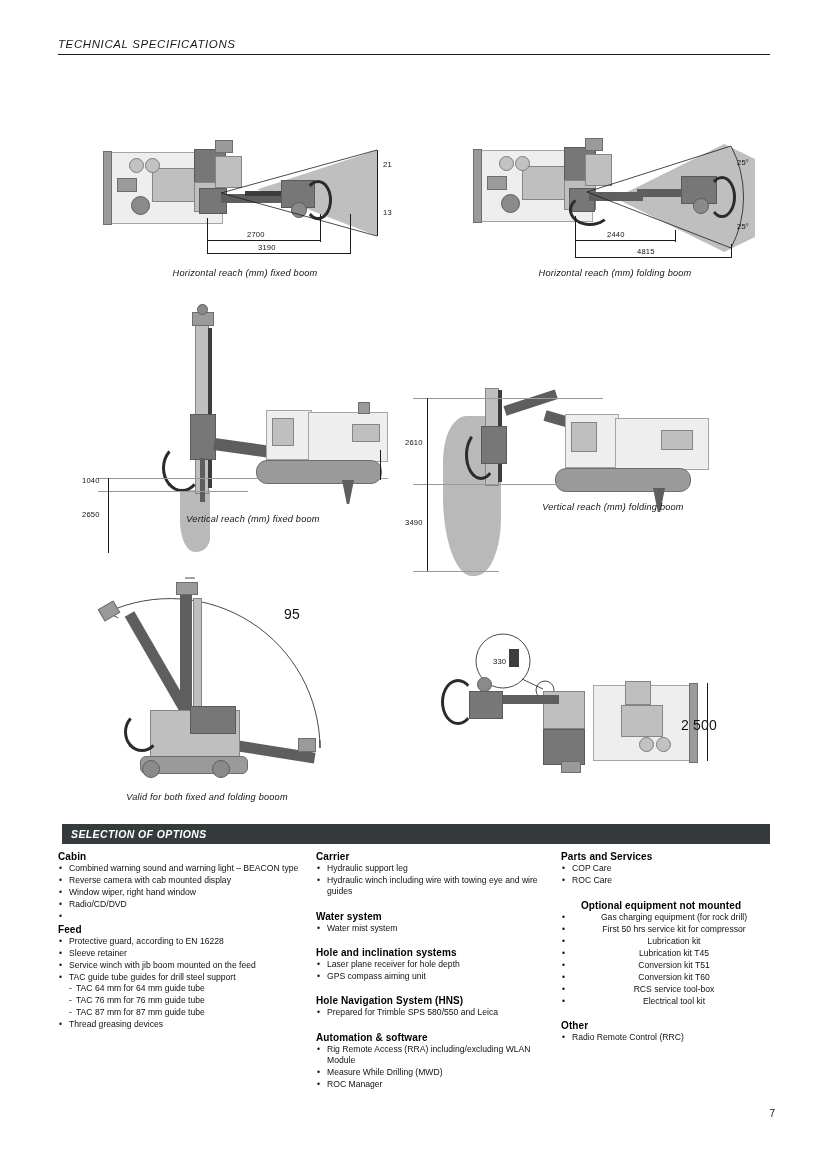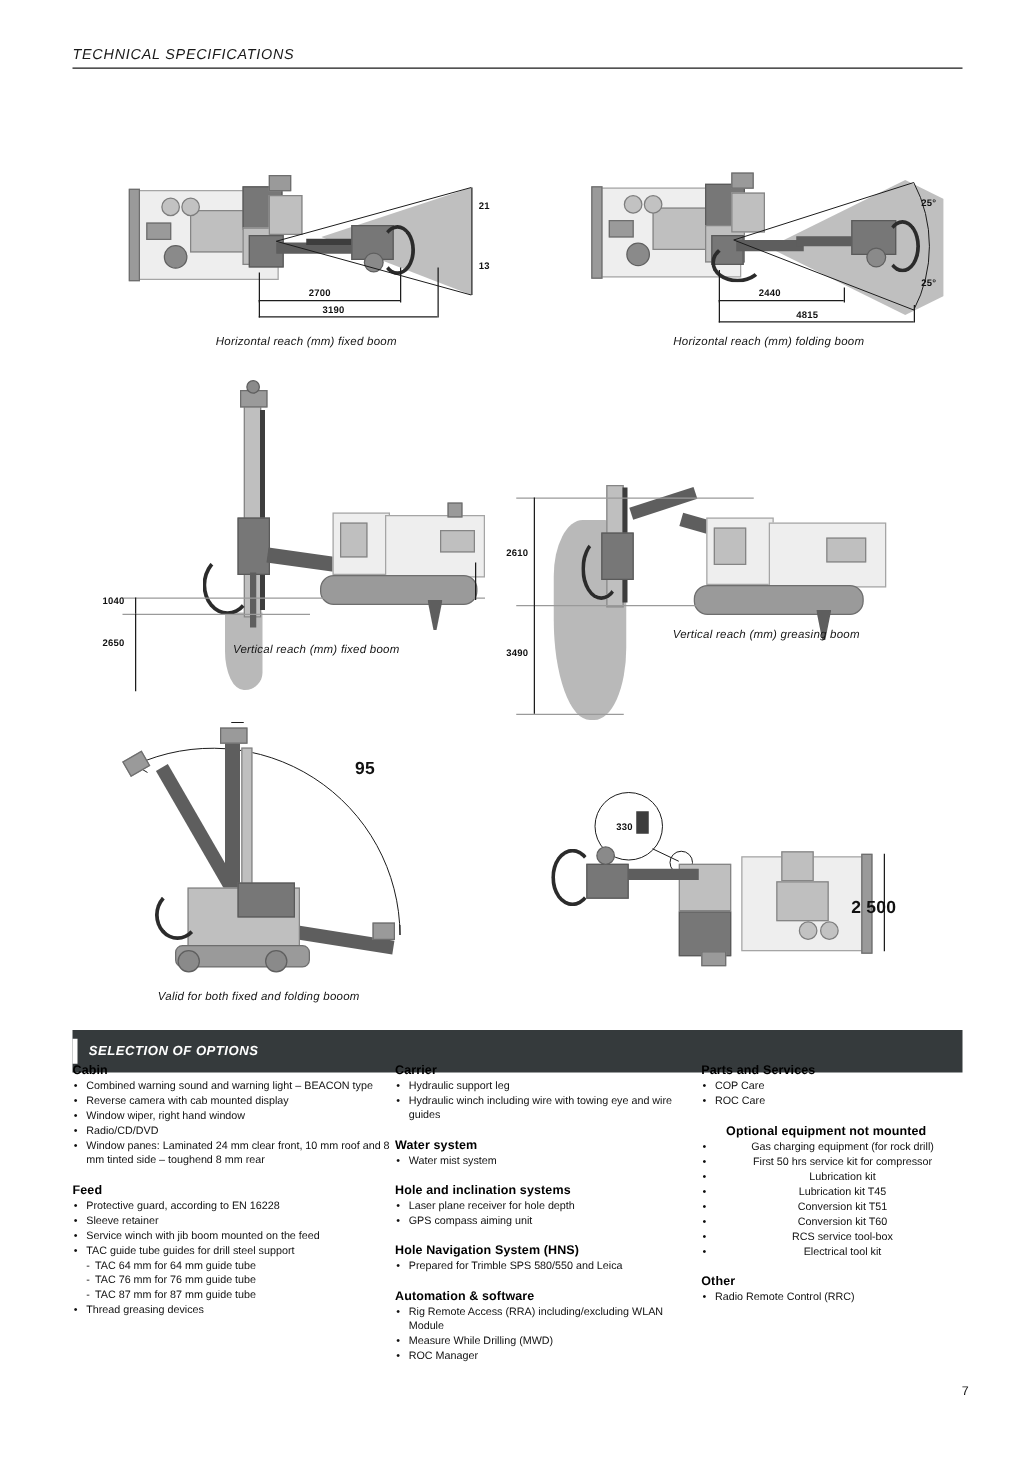--- a/index.html
+++ b/index.html
@@ -53,21 +53,20 @@
     color: #141414;
     letter-spacing: 0.2px;
     white-space: nowrap;
   }
   .dim-label {
     position: absolute;
     font-size: 7.6px;
     color: #111;
     white-space: nowrap;
     letter-spacing: 0.2px;
-    font-weight: bold;
   }
   .dim-label.big { font-size: 14px; }
   .body-plate {
     position: absolute;
     background: #d9d9d9;
     border: 1px solid #8d8d8d;
   }
   .body-plate.dark { background: #9a9a9a; border-color: #6e6e6e; }
   .body-plate.darker { background: #777777; border-color: #5a5a5a; }
   .body-plate.light { background: #eeeeee; border-color: #a5a5a5; }
@@ -110,21 +109,21 @@
     position: absolute;
     background: #b9b9b9;
   }
 
   
   .options-bar {
     position: absolute;
     left: 58px;
     top: 824px;
     width: 712px;
-    height: 34px;
+    height: 20px;
     background: #353a3c;
     display: flex;
     align-items: center;
   }
   .options-bar-accent {
     width: 4px;
     height: 20px;
     background: #ffffff;
     margin-right: 9px;
     flex: 0 0 auto;
@@ -365,21 +364,21 @@
     <div class="bar" style="left:248px; top:100px; width:12px; height:24px; clip-path: polygon(0 0,100% 0,60% 100%,40% 100%);"></div>
 
     <div class="extline" style="left:8px; top:10px; width:190px; height:1px;"></div>
     <div class="extline" style="left:8px; top:96px; width:222px; height:1px;"></div>
     <div class="extline" style="left:8px; top:183px; width:86px; height:1px;"></div>
     <div class="dimline v" style="left:22px; top:10px; width:1px; height:86px;"></div>
     <div class="dimline v" style="left:22px; top:96px; width:1px; height:87px;"></div>
     <div class="dim-label" style="left:0px; top:50px;">2610</div>
     <div class="dim-label" style="left:0px; top:130px;">3490</div>
 
-    <div class="fig-caption" style="position:absolute; left:108px; top:114px; width:200px;">Vertical reach (mm) greasing boom</div>
+    <div class="fig-caption" style="position:absolute; left:108px; top:114px; width:200px;">Vertical reach (mm) folding boom</div>
   </div>
 
   <div class="fig" style="left:62px; top:462px; width:300px; height:250px;">
 
     <svg class="arcsvg" style="left:0; top:0;" width="300" height="250">
       <path d="M46,42 A150,150 0 0,1 258,178" fill="none" stroke="#1c1c1c" stroke-width="0.8"></path>
       <line x1="46" y1="42" x2="56" y2="48" stroke="#1c1c1c" stroke-width="0.8"></line>
       <line x1="258" y1="178" x2="258" y2="170" stroke="#1c1c1c" stroke-width="0.8"></line>
       <line x1="123" y1="8" x2="133" y2="8" stroke="#1c1c1c" stroke-width="0.8"></line>
     </svg>
@@ -447,21 +446,21 @@
 <div class="options-body">
 
   <div class="opt-col c1">
     <div class="opt-group">
       <h3>Cabin</h3>
       <ul class="opt-list">
         <li><span class="bullet">•</span><span>Combined warning sound and warning light – BEACON type</span></li>
         <li><span class="bullet">•</span><span>Reverse camera with cab mounted display</span></li>
         <li><span class="bullet">•</span><span>Window wiper, right hand window</span></li>
         <li><span class="bullet">•</span><span>Radio/CD/DVD</span></li>
-        <li><span class="bullet">•</span><span>Window panes: Laminated 24 mm clear front, 10 mm roof and 8 mm tinted side – toughend 8 mm rear</span></li>
+        <li><span class="bullet">•</span></li>
       </ul>
     </div>
 
     <div class="opt-group" style="margin-top:14px;">
       <h3>Feed</h3>
       <ul class="opt-list">
         <li><span class="bullet">•</span><span>Protective guard, according to EN 16228</span></li>
         <li><span class="bullet">•</span><span>Sleeve retainer</span></li>
         <li><span class="bullet">•</span><span>Service winch with jib boom mounted on the feed</span></li>
         <li><span class="bullet">•</span><span>TAC guide tube guides for drill steel support</span>

